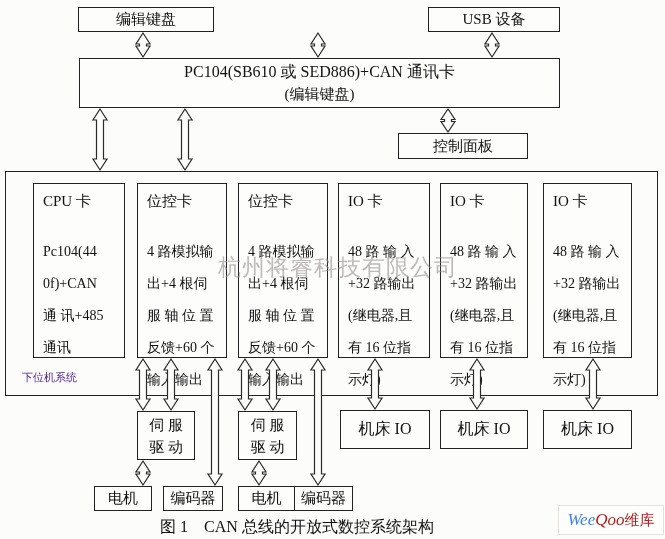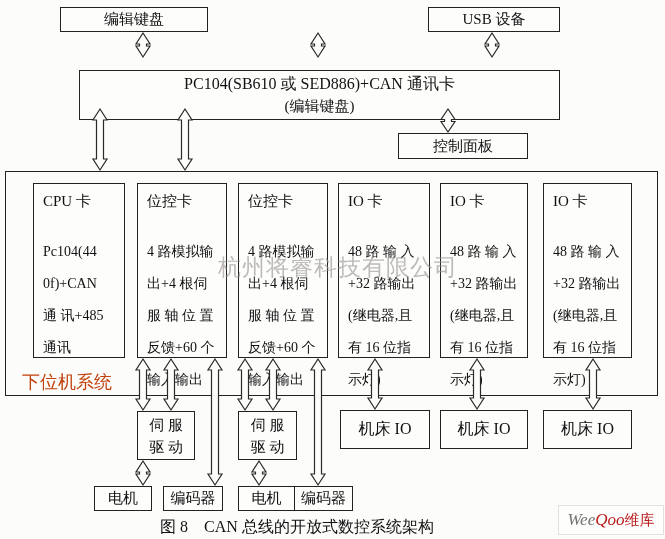--- a/index.html
+++ b/index.html
@@ -5,54 +5,54 @@
   html,body{margin:0;padding:0;background:#ffffff;}
   .stage{
     position:relative;width:665px;height:539px;background:#fcfcfb;overflow:hidden;
     font-family:"Liberation Serif","DejaVu Serif",serif;color:#111;
   }
   .box{
     position:absolute;border:1px solid #222;background:#fdfdfc;
     display:flex;align-items:center;justify-content:center;
     font-size:15px;box-sizing:border-box;text-align:center;
   }
-  .host-box{flex-direction:column;justify-content:center;line-height:23px;font-size:16px;margin-top:12px;}
+  .host-box{flex-direction:column;justify-content:center;line-height:23px;font-size:16px;}
   .host-box .sub{font-size:15px;}
   .outer-box{position:absolute;left:5px;top:171px;width:653px;height:225px;border:1px solid #222;box-sizing:border-box;background:transparent;}
   .card{
     position:absolute;top:183px;height:175px;border:1px solid #222;background:#fdfdfc;
     box-sizing:border-box;padding:8px 4px 0 9px;text-align:left;
   }
   .card-title{font-size:15px;height:20px;}
   .card-body{margin-top:24px;font-size:14px;line-height:32px;white-space:pre-line;}
   .servo{white-space:pre-line;line-height:22px;font-size:15px;}
   .mio{font-size:16px;}
-  .plain-label{position:absolute;font-size:18px;color:#c2410c;}
+  .plain-label{position:absolute;font-size:11px;color:#4c1d95;}
   .caption{position:absolute;left:0;top:517px;width:594px;text-align:center;font-size:16px;}
   #arrow-layer{position:absolute;left:0;top:0;pointer-events:none;}
   #arrow-layer path{fill:#fdfdfc;stroke:#2a2a2a;stroke-width:1.2;}
   .wm-center{
     position:absolute;left:218px;top:252px;font-size:23px;letter-spacing:1px;
     color:rgba(150,145,143,0.62);white-space:nowrap;z-index:30;pointer-events:none;
   }
   .wm-logo{
     position:absolute;left:558px;top:505px;width:104px;height:28px;
     border:1px solid #e4e1dd;background:#fefefd;display:flex;align-items:center;justify-content:center;
     font-style:italic;font-size:17px;z-index:30;
   }
-  .wm-logo .g1{color:#737373;}
+  .wm-logo .g1{color:#3b82f6;}
   .wm-logo .g2{color:#b91c1c;}
   .wm-logo .g3{color:#b91c1c;font-style:normal;font-size:15px;}
 </style>
 </head>
 <body>
 
 <div class="stage">
 
-  <div class="box" style="left:60px;top:7px;width:148px;height:25px">编辑键盘</div>
+  <div class="box" style="left:78px;top:7px;width:136px;height:25px">编辑键盘</div>
   <div class="box" style="left:428px;top:7px;width:132px;height:25px">USB 设备</div>
 
   <div class="box host-box" style="left:79px;top:58px;width:481px;height:50px">
     <div>PC104(SB610 或 SED886)+CAN 通讯卡</div>
     <div class="sub">(编辑键盘)</div>
   </div>
 
   <div class="box" style="left:398px;top:133px;width:130px;height:26px">控制面板</div>
 
   <div class="outer-box"></div>
@@ -113,21 +113,21 @@
 
   <div class="box mio" style="left:340px;top:410px;width:90px;height:39px">机床 IO</div>
   <div class="box mio" style="left:440px;top:410px;width:88px;height:39px">机床 IO</div>
   <div class="box mio" style="left:543px;top:410px;width:89px;height:39px">机床 IO</div>
 
   <div class="box" style="left:94px;top:486px;width:58px;height:25px">电机</div>
   <div class="box" style="left:163px;top:486px;width:60px;height:25px">编码器</div>
   <div class="box" style="left:238px;top:486px;width:57px;height:25px">电机</div>
   <div class="box" style="left:294px;top:486px;width:59px;height:25px">编码器</div>
 
-  <div class="caption">图 8　CAN 总线的开放式数控系统架构</div>
+  <div class="caption">图 1　CAN 总线的开放式数控系统架构</div>
 
   <svg id="arrow-layer" width="665" height="539" viewBox="0 0 665 539">
       <path d="M143 33 L136 44 L139.5 44 L139.5 46 L136 46 L143 57 L150 46 L146.5 46 L146.5 44 L150 44 Z"></path>
       <path d="M318 33 L311 44 L314.5 44 L314.5 46 L311 46 L318 57 L325 46 L321.5 46 L321.5 44 L325 44 Z"></path>
       <path d="M492 33 L485 44 L488.5 44 L488.5 46 L485 46 L492 57 L499 46 L495.5 46 L495.5 44 L499 44 Z"></path>
       <path d="M100 109 L93 120 L96.5 120 L96.5 159 L93 159 L100 170 L107 159 L103.5 159 L103.5 120 L107 120 Z"></path>
       <path d="M185 109 L178 120 L181.5 120 L181.5 159 L178 159 L185 170 L192 159 L188.5 159 L188.5 120 L192 120 Z"></path>
       <path d="M448 109 L441 119.5 L444.5 119.5 L444.5 121.5 L441 121.5 L448 132 L455 121.5 L451.5 121.5 L451.5 119.5 L455 119.5 Z"></path>
       <path d="M143 359 L136 370 L139.5 370 L139.5 399 L136 399 L143 410 L150 399 L146.5 399 L146.5 370 L150 370 Z"></path>
       <path d="M171 359 L164 370 L167.5 370 L167.5 399 L164 399 L171 410 L178 399 L174.5 399 L174.5 370 L178 370 Z"></path>

